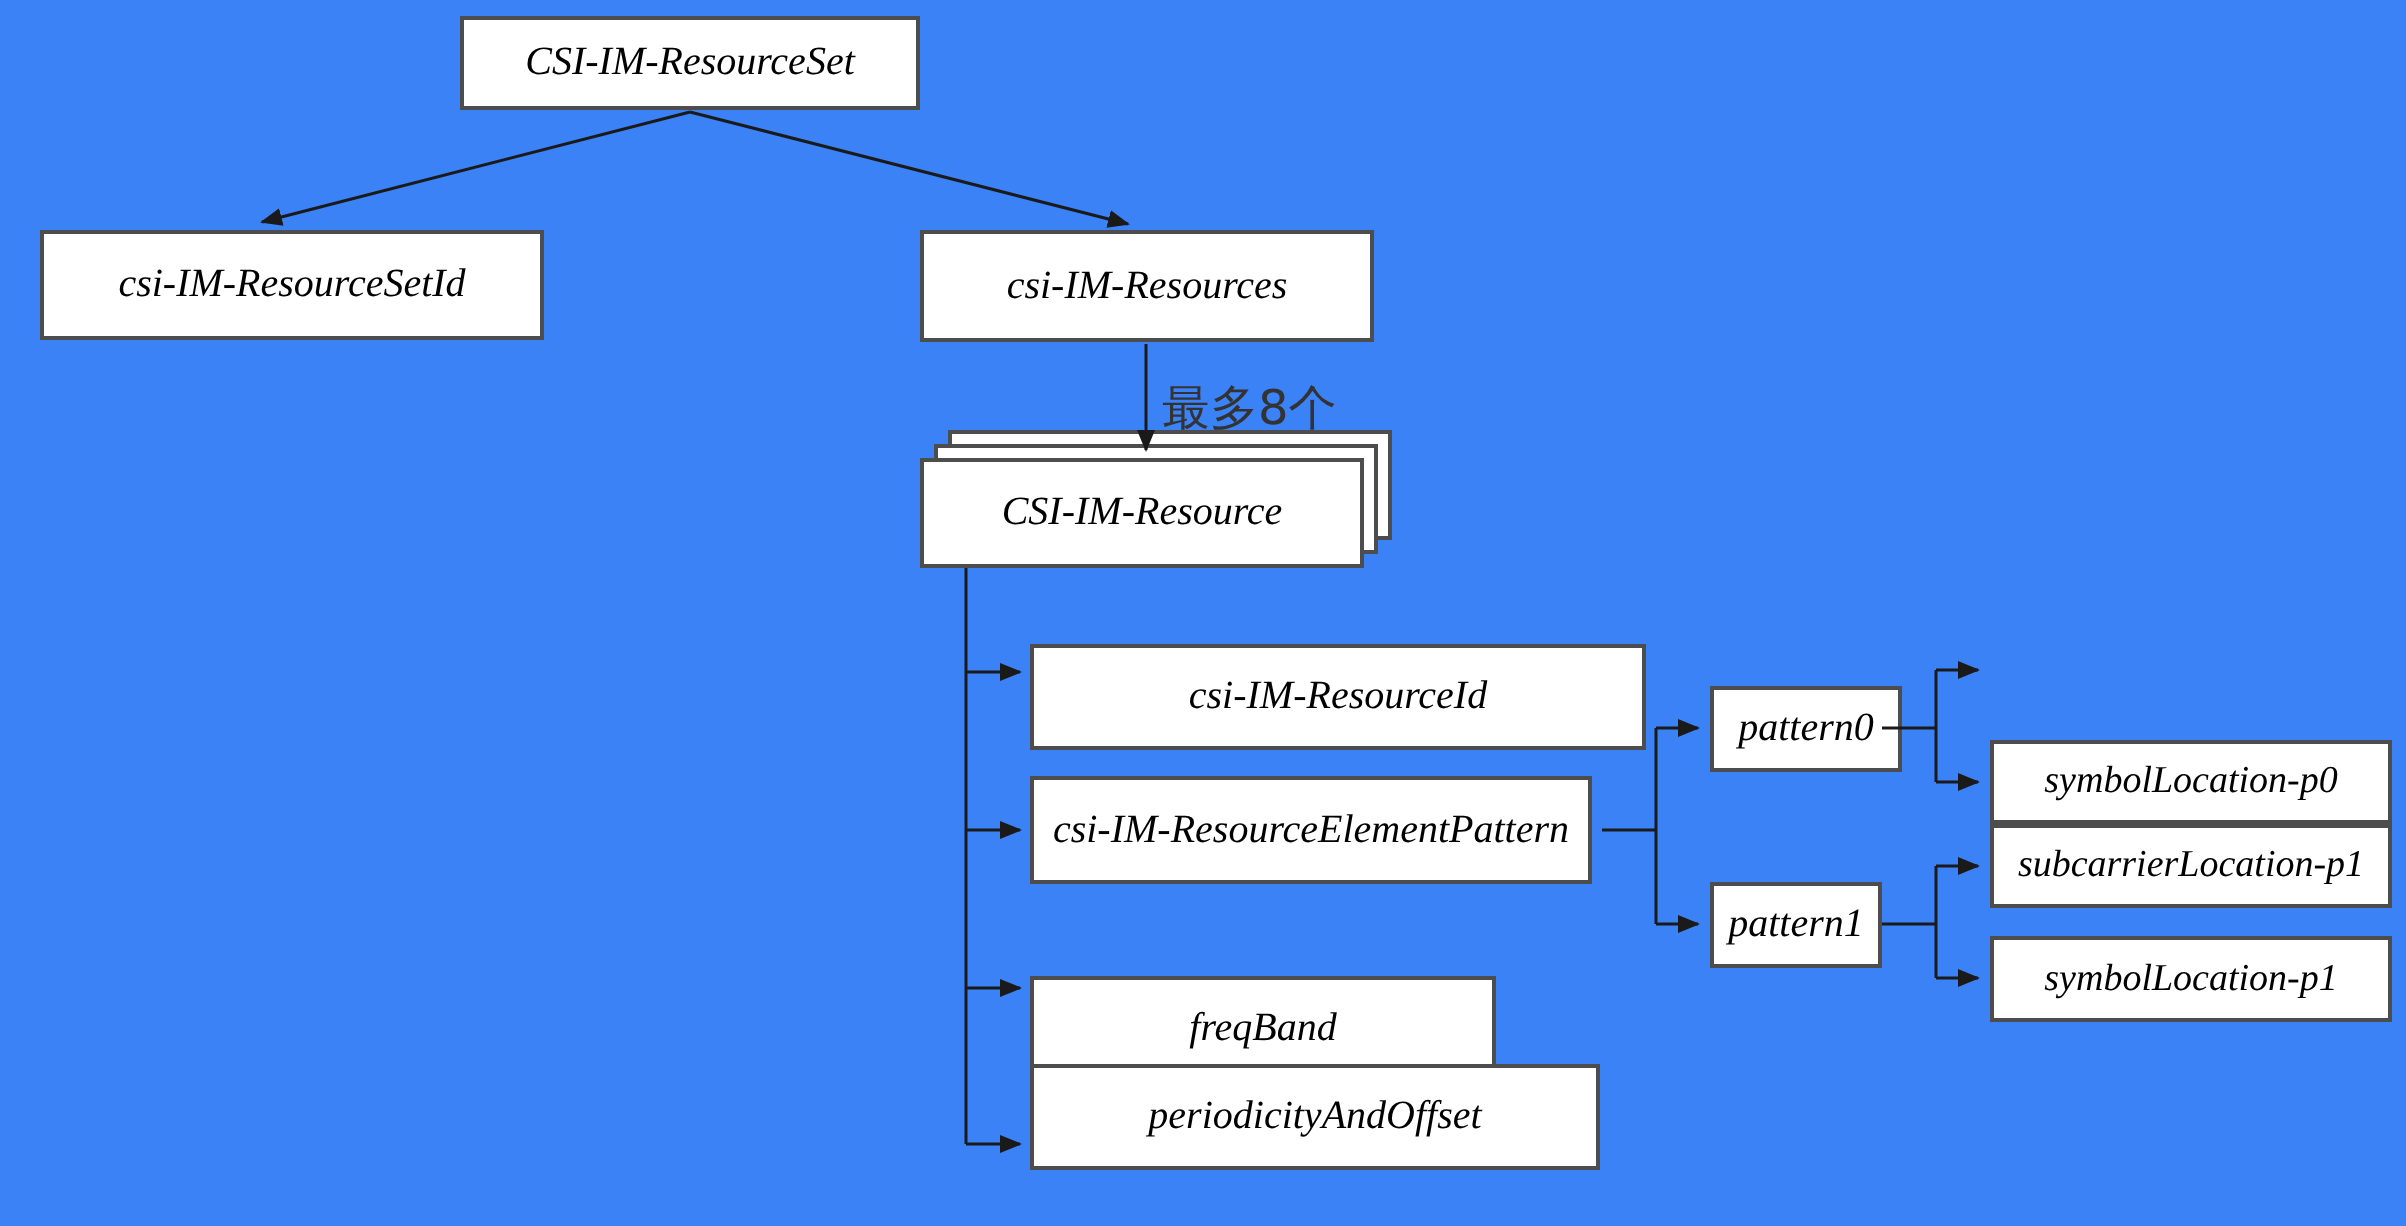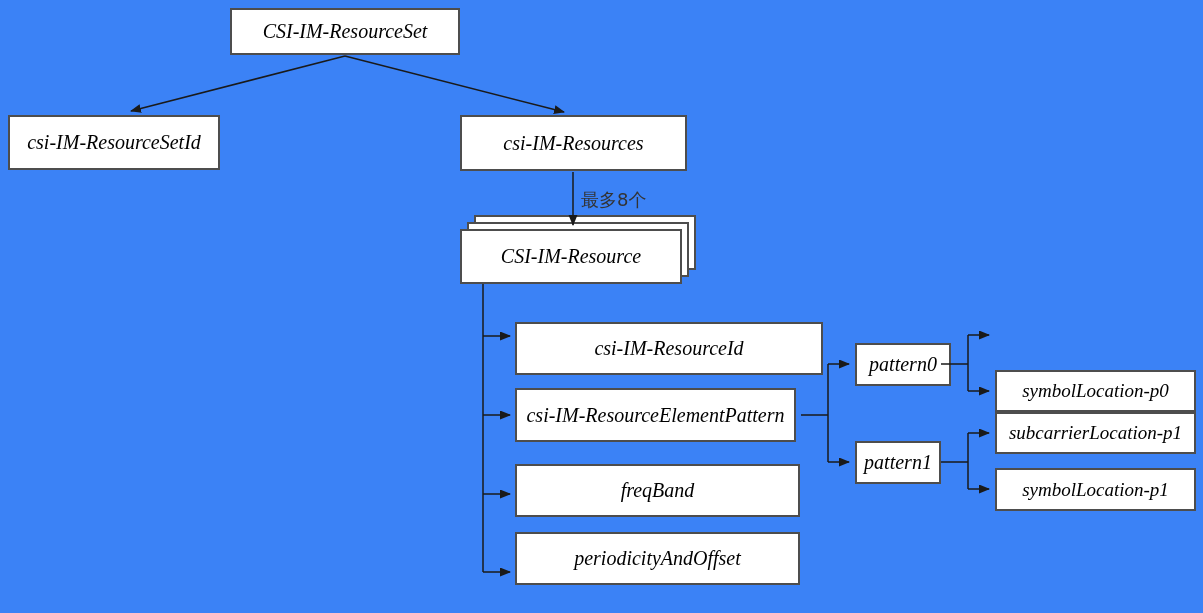--- a/index.html
+++ b/index.html
@@ -34,21 +34,21 @@
     position: absolute;
     box-sizing: border-box;
     background: #ffffff;
     border: 2px solid #4d4d4d;
     z-index: 1;
   }
   .annotation {
     position: absolute;
     font-family: "DejaVu Sans", "Liberation Sans", sans-serif;
     font-style: normal;
-    font-size: 18px;
+    font-size: 24px;
     color: #333333;
     z-index: 3;
     white-space: nowrap;
   }
   #edges-svg {
     position: absolute;
     left: 0;
     top: 0;
     width: 1203px;
     height: 613px;
@@ -89,35 +89,35 @@
       <path d="M968,391 L989,391" marker-end="url(#arrow)"></path>
 
       <path d="M941,462 L968,462 M968,433 L968,489"></path>
       <path d="M968,433 L989,433" marker-end="url(#arrow)"></path>
       <path d="M968,489 L989,489" marker-end="url(#arrow)"></path>
     </g>
   </svg>
 
   <div class="node" style="left:230px; top:8px; width:230px; height:47px;">CSI-IM-ResourceSet</div>
 
-  <div class="node" style="left:8px; top:115px; width:212px; height:55px;">csi-IM-ResourceSetId</div>
+  <div class="node" style="left:20px; top:115px; width:252px; height:55px;">csi-IM-ResourceSetId</div>
 
   <div class="node" style="left:460px; top:115px; width:227px; height:56px;">csi-IM-Resources</div>
 
   <div class="sheet" style="left:474px; top:215px; width:222px; height:55px;"></div>
   <div class="sheet" style="left:467px; top:222px; width:222px; height:55px;"></div>
   <div class="node" style="left:460px; top:229px; width:222px; height:55px;">CSI-IM-Resource</div>
 
   <div class="annotation" style="left:581px; top:188px;">最多8个</div>
 
   <div class="node" style="left:515px; top:322px; width:308px; height:53px;">csi-IM-ResourceId</div>
 
   <div class="node" style="left:515px; top:388px; width:281px; height:54px;">csi-IM-ResourceElementPattern</div>
 
-  <div class="node" style="left:515px; top:464px; width:285px; height:53px;">freqBand</div>
+  <div class="node" style="left:515px; top:488px; width:233px; height:53px;">freqBand</div>
 
   <div class="node" style="left:515px; top:532px; width:285px; height:53px;">periodicityAndOffset</div>
 
   <div class="node" style="left:855px; top:343px; width:96px; height:43px;">pattern0</div>
 
   <div class="node" style="left:855px; top:441px; width:86px; height:43px;">pattern1</div>
 
 
   <div class="node small" style="left:995px; top:370px; width:201px; height:42px;">symbolLocation-p0</div>
 

